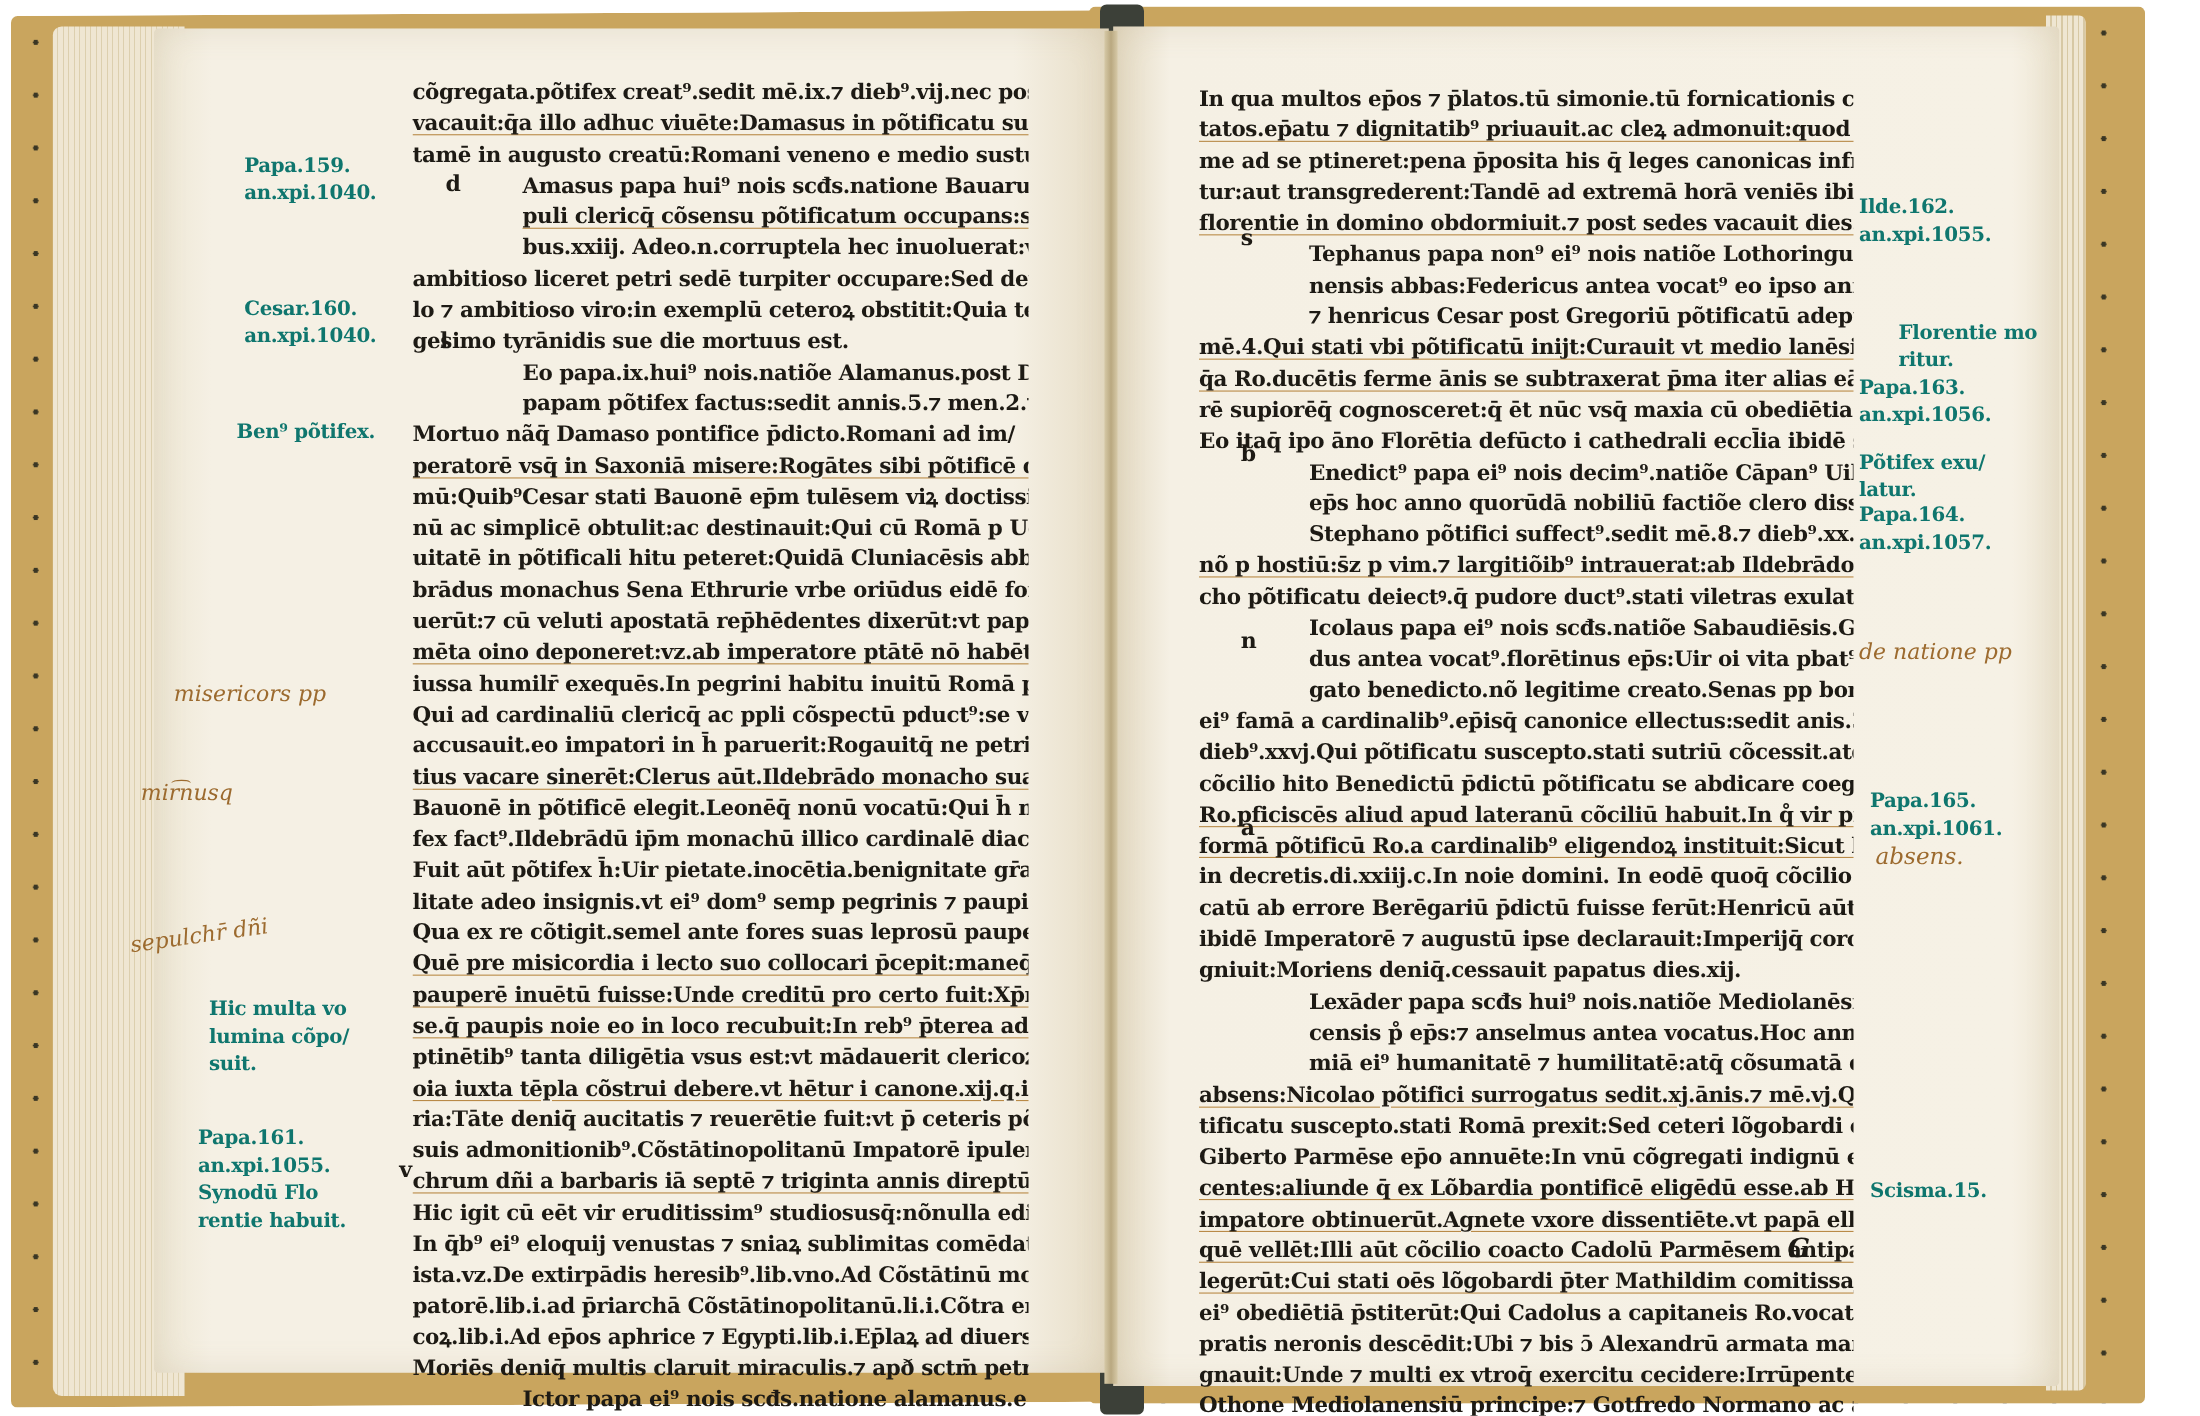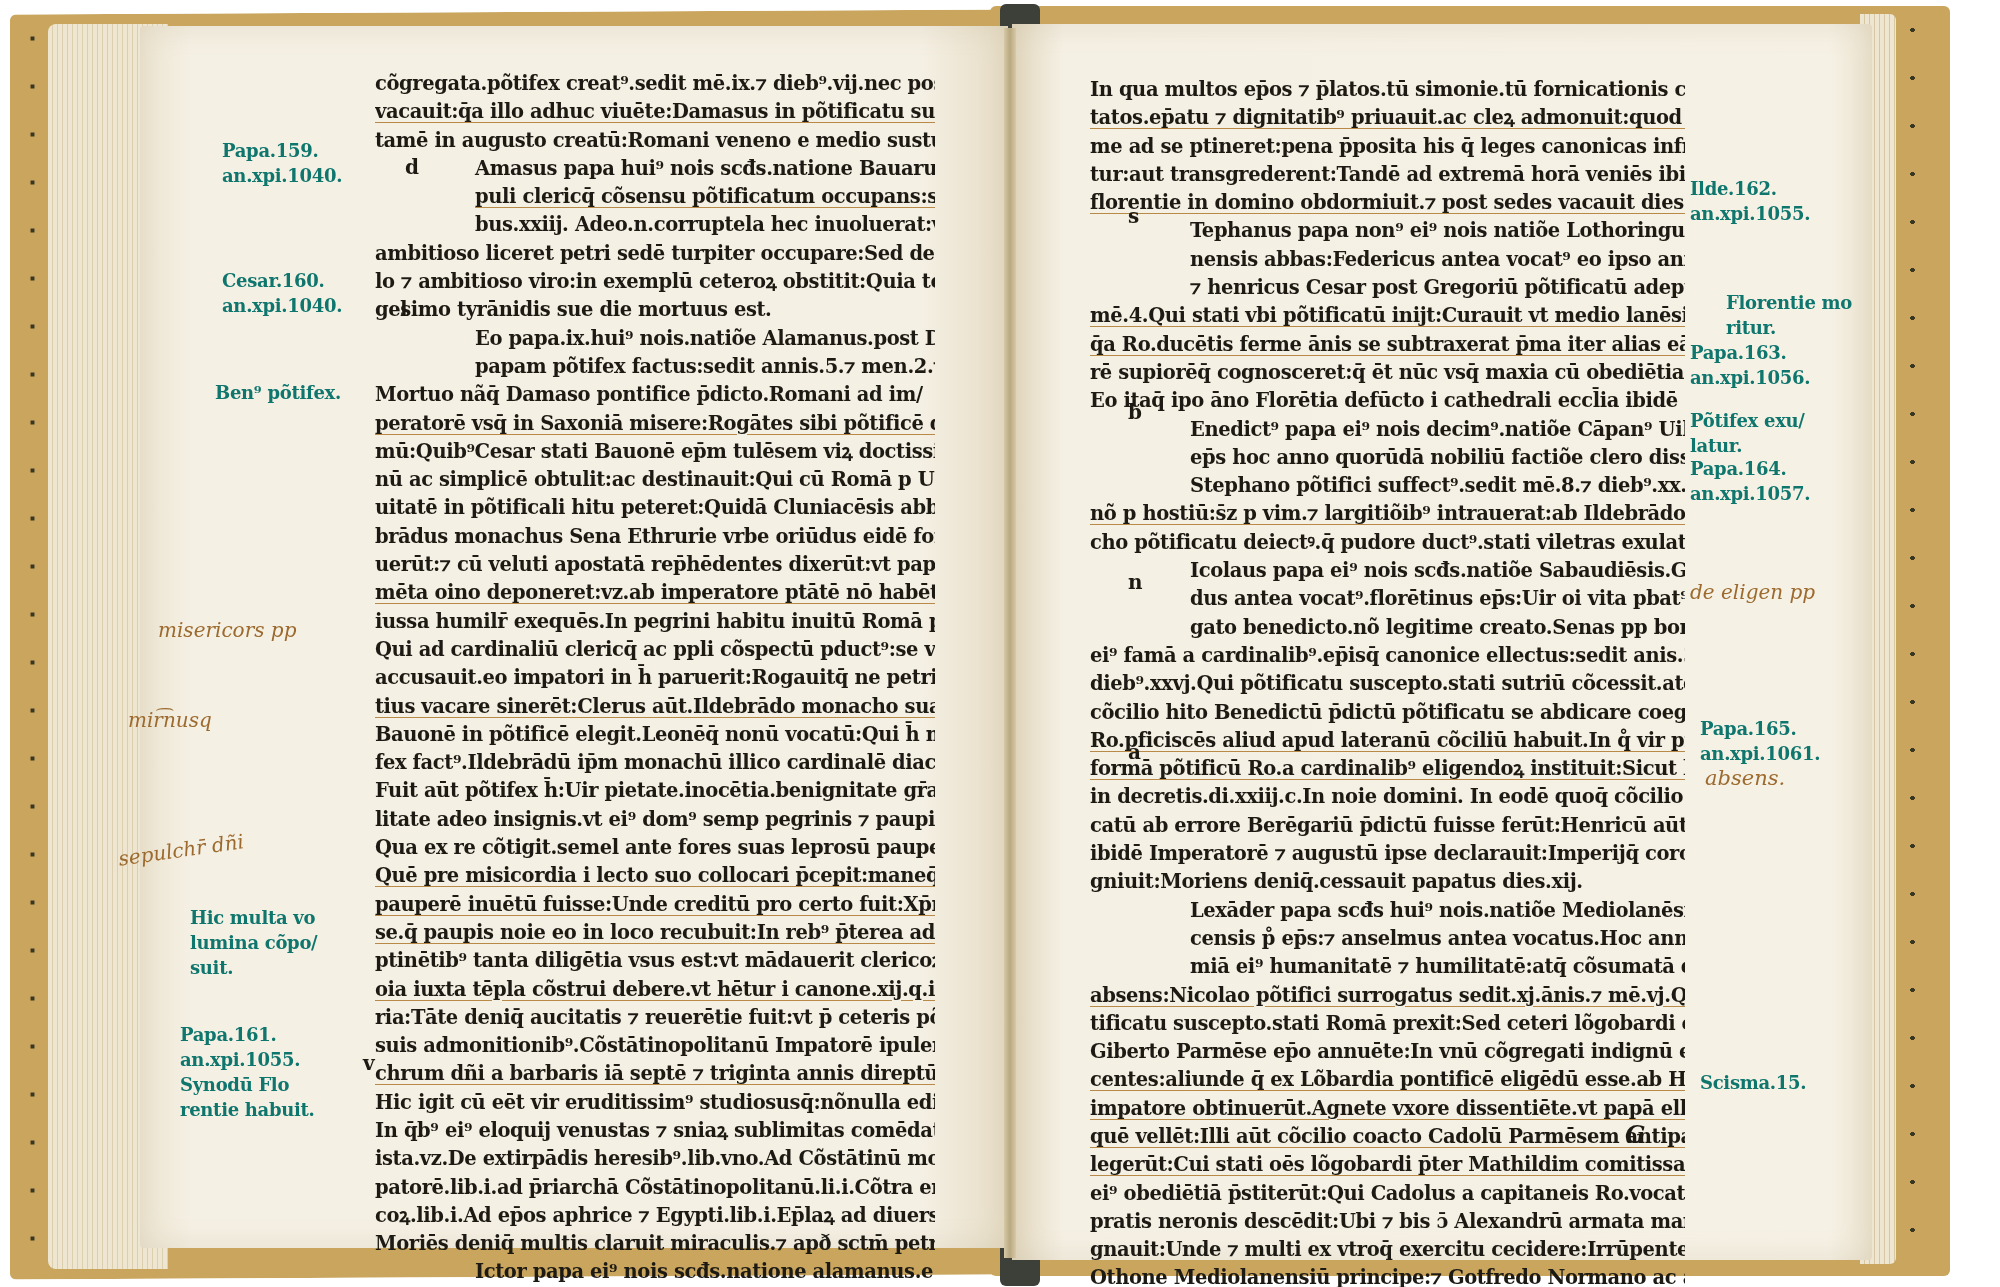--- a/index.html
+++ b/index.html
@@ -195,16 +195,16 @@
   <div>an.xpi.1057.</div>
 </div>
 <div class="margin-note" style="left:1700px;top:716px;">
   <div>Papa.165.</div>
   <div>an.xpi.1061.</div>
 </div>
 <div class="margin-note" style="left:1700px;top:1070px;">
   <div>Scisma.15.</div>
 </div>
 
-<div class="hand" style="left:1690px;top:580px;">de eligen pp</div>
+<div class="hand" style="left:1690px;top:580px;">de natione pp</div>
 <div class="hand" style="left:1705px;top:766px;font-size:21px;">absens.</div>
 
 <div class="signature" style="left:1625px;top:1120px;">G</div>
 
 </body></html>

